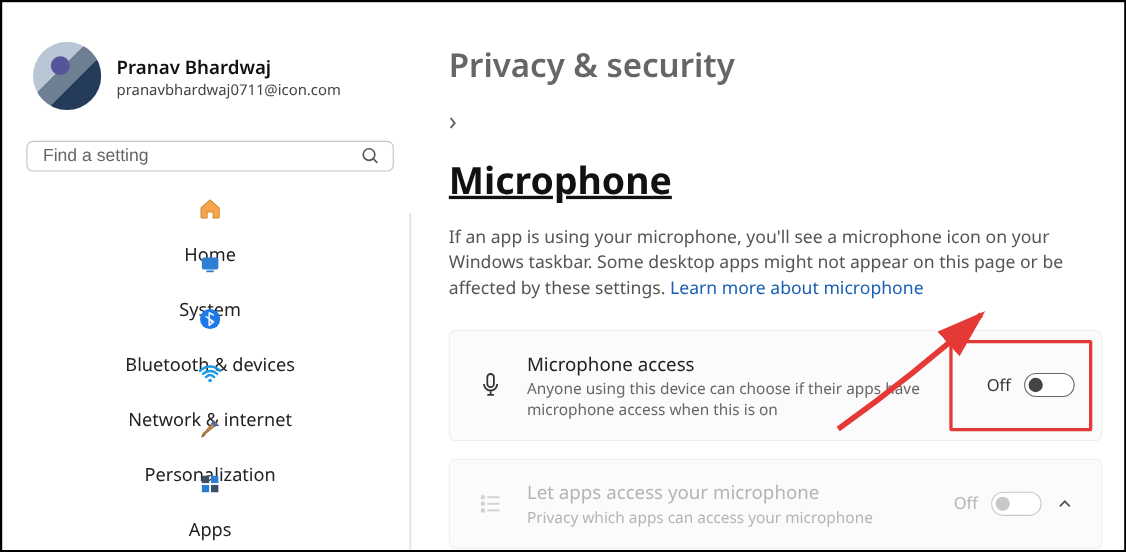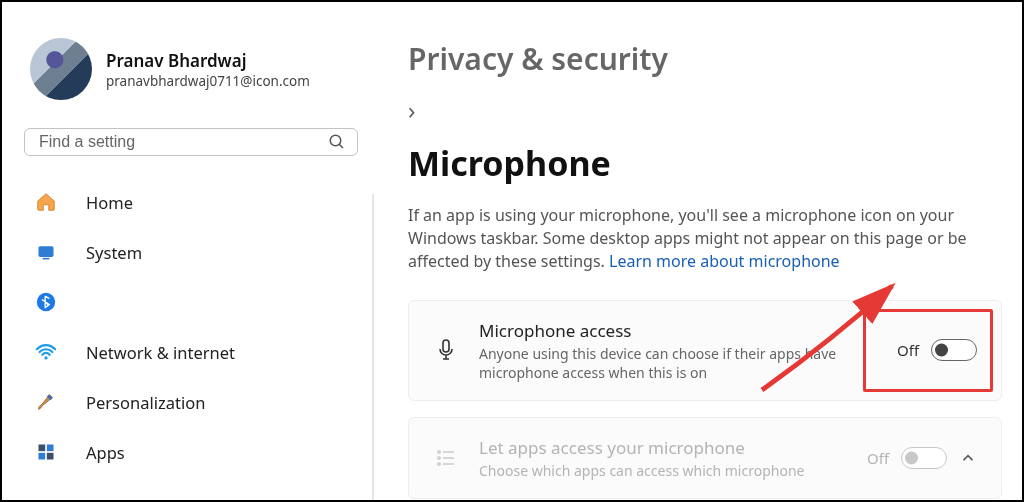--- a/index.html
+++ b/index.html
@@ -50,41 +50,42 @@
     color:#555;
     background:#fff;
   }
   .search-input::placeholder { color:#666; }
   .search-icon {
     position:absolute; right:12px; top:50%; transform:translateY(-50%);
     width:18px; height:18px; color:#555;
   }
   .nav { display:flex; flex-direction:column; gap:2px; }
   .nav-item {
-    display:flex; align-items:center; gap:28px;
+    display:flex; align-items:center; gap:17px;
     height:48px; padding:0 10px;
     border-radius:6px;
     font-size:16.5px; color:#222;
     cursor:pointer;
+    flex-direction:column;
   }
   .nav-icon { width:24px; height:24px; display:flex; align-items:center; justify-content:center; flex-shrink:0; }
 
   .main {
     flex:1;
     padding: 24px 20px 0 34px;
     overflow:hidden;
   }
   .breadcrumb {
     display:flex; align-items:baseline; gap:14px;
     margin-bottom:18px;
     flex-direction:column;
   }
   .crumb-parent { font-size:30px; font-weight:600; color:#666; }
   .crumb-sep { font-size:24px; color:#666; }
-  .crumb-current { font-size:34px; font-weight:700; color:#111; }
+  .crumb-current { font-size:34px; font-weight:700; color:#111;text-decoration:underline; }
   .description {
     font-size:16px; color:#555; line-height:1.45;
     margin-bottom:26px;
     max-width:600px;
   }
   .learn-link { color:#1a5fb4; cursor:pointer; }
 
   .card {
     background:#fbfbfb;
     border:1px solid #eee;
@@ -184,20 +185,21 @@
         </span>
         <span>System</span>
       </div>
       <div class="nav-item">
         <span class="nav-icon">
           <svg viewBox="0 0 24 24" width="20" height="20">
               <circle cx="12" cy="12" r="11" fill="#1d79e6"></circle>
               <path d="M11 5v14l5-4-9-6m9-1-5-3m0 7 4 4" stroke="#fff" stroke-width="1.6" fill="none" stroke-linejoin="round"></path>
             </svg>
         </span>
+        <span>Bluetooth &amp; devices</span>
       </div>
       <div class="nav-item">
         <span class="nav-icon">
           <svg viewBox="0 0 24 24" width="22" height="22">
               <path d="M2 9c6-6 14-6 20 0M5 12c4-4 10-4 14 0M8 15c2.5-2.5 5.5-2.5 8 0" stroke="#1d9be6" stroke-width="2.4" fill="none" stroke-linecap="round"></path>
               <circle cx="12" cy="18.5" r="1.8" fill="#1d9be6"></circle>
             </svg>
         </span>
         <span>Network &amp; internet</span>
       </div>
@@ -260,21 +262,21 @@
             <circle cx="5" cy="6" r="1.2" fill="#888"></circle>
             <line x1="9" y1="6" x2="20" y2="6"></line>
             <circle cx="5" cy="12" r="1.2" fill="#888"></circle>
             <line x1="9" y1="12" x2="20" y2="12"></line>
             <circle cx="5" cy="18" r="1.2" fill="#888"></circle>
             <line x1="9" y1="18" x2="20" y2="18"></line>
           </svg>
       </div>
       <div class="card-body">
         <div class="card-title">Let apps access your microphone</div>
-        <div class="card-sub">Choose which apps can access which microphone</div>
+        <div class="card-sub">Privacy which apps can access your microphone</div>
       </div>
       <div class="card-right">
         <span class="toggle-label">Off</span>
         <div class="toggle"></div>
         <svg class="expand-caret" viewBox="0 0 24 24" fill="none" stroke="currentColor" stroke-width="2.2">
             <polyline points="6 15 12 9 18 15"></polyline>
           </svg>
       </div>
     </div>
 

